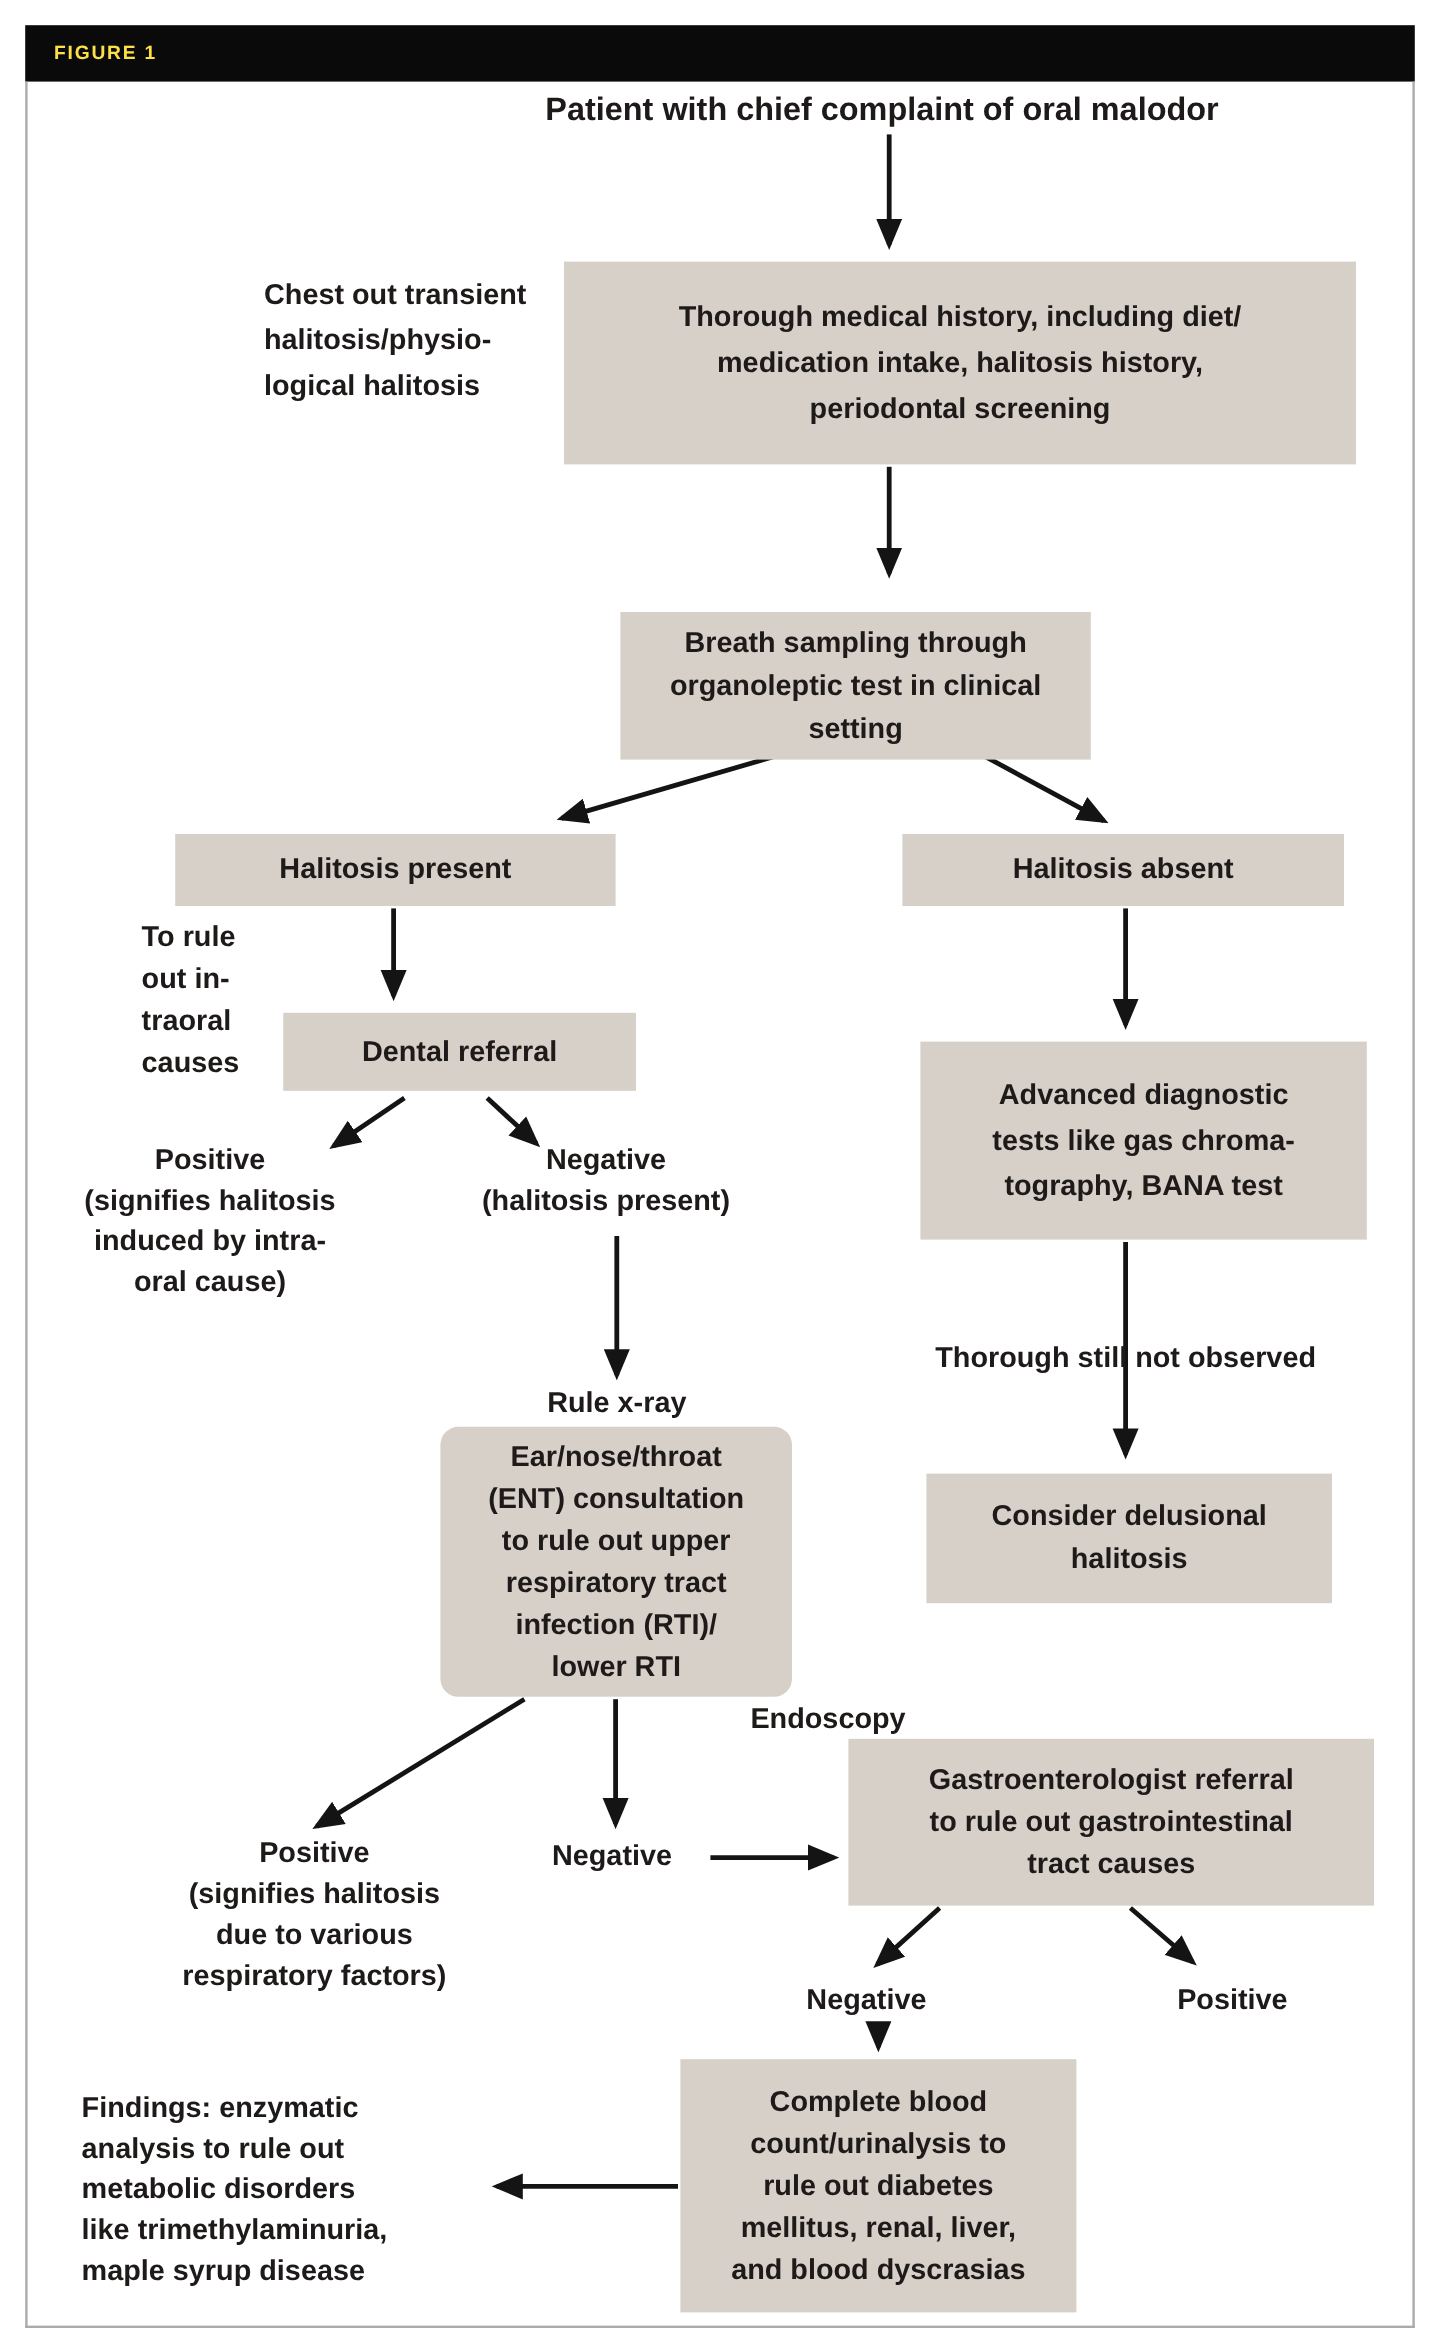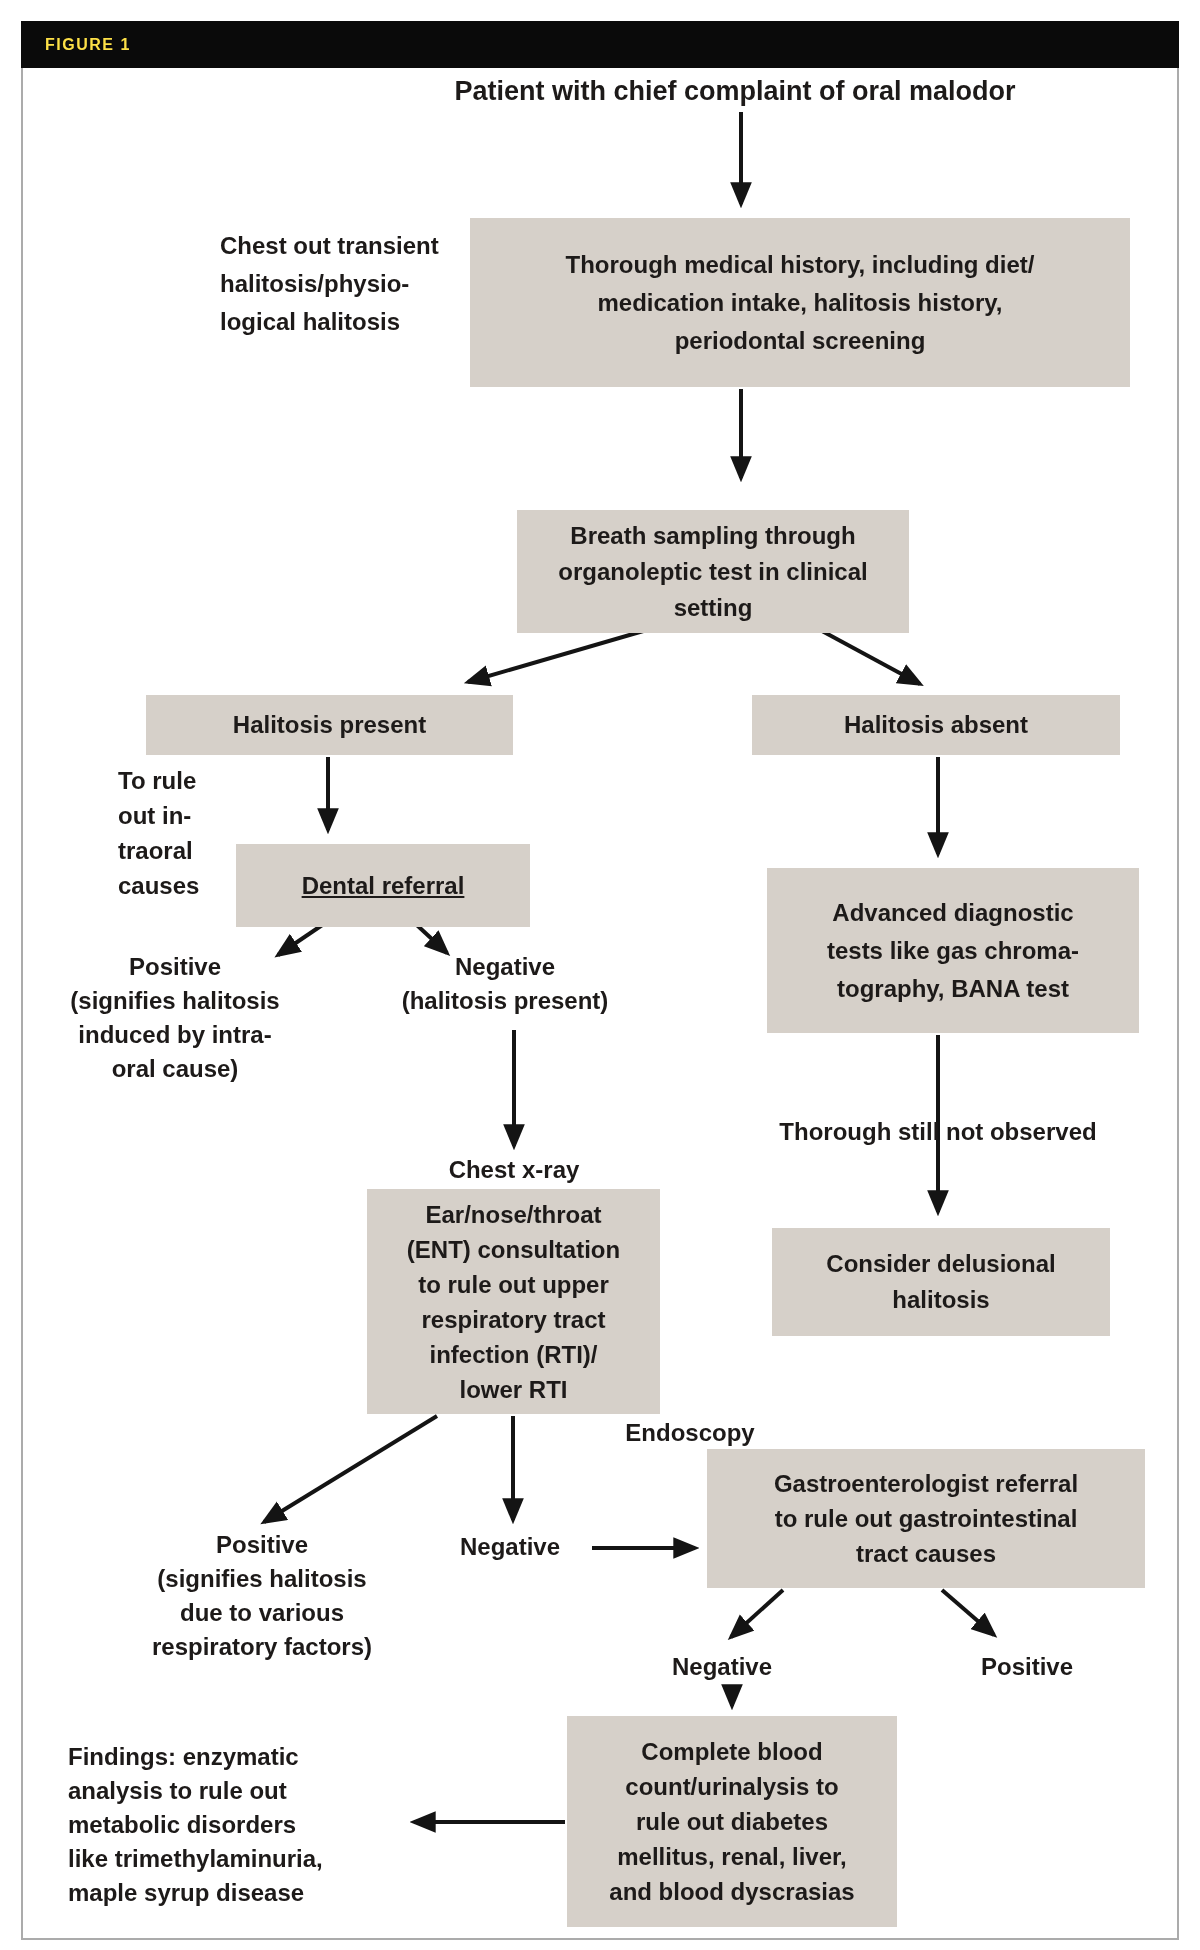--- a/index.html
+++ b/index.html
@@ -25,28 +25,28 @@
   .lbl { position:absolute; font-size:24px; line-height:34px; white-space:pre-line; }
   .lbl.center { text-align:center; display:flex; align-items:center; justify-content:center; }
   .lbl.left { text-align:left; }
   #n-title { left:420px; top:74px; width:630px; height:34px; font-size:27px; }
   #n-boxA { left:470px; top:218px; width:660px; height:169px; line-height:38px; }
   #n-ruleout { left:220px; top:227px; width:245px; height:114px; line-height:38px; }
   #n-boxB { left:517px; top:492px; width:392px; height:123px;margin-top:18px; }
   #n-boxC { left:146px; top:695px; width:367px; height:60px; }
   #n-boxD { left:752px; top:695px; width:368px; height:60px; }
   #n-intraoral { left:118px; top:763px; width:130px; height:140px; line-height:35px; }
-  #n-boxE { left:236px; top:844px; width:294px; height:83px;text-decoration:underline; }
+  #n-boxE { left:236px; top:844px; width:294px; height:65px; }
   #n-posC { left:35px; top:950px; width:280px; height:136px; }
   #n-negC { left:370px; top:950px; width:270px; height:68px; }
   #n-boxI { left:767px; top:868px; width:372px; height:165px; line-height:38px; }
   #n-notobs { left:728px; top:1114px; width:420px; height:36px; }
   #n-boxJ { left:772px; top:1228px; width:338px; height:108px; }
   #n-chestxray { left:419px; top:1154px; width:190px; height:32px; }
-  #n-boxF { left:367px; top:1189px; width:293px; height:225px; line-height:35px; }
+  #n-boxF { left:367px; top:1189px; width:293px; height:225px; line-height:35px;border-radius:15px; }
   #n-posF { left:122px; top:1528px; width:280px; height:136px; }
   #n-negF { left:430px; top:1530px; width:160px; height:34px; }
   #n-endoscopy { left:605px; top:1417px; width:170px; height:32px; }
   #n-boxG { left:707px; top:1449px; width:438px; height:139px; line-height:35px; }
   #n-negG { left:647px; top:1650px; width:150px; height:34px; }
   #n-posG { left:952px; top:1650px; width:150px; height:34px; }
   #n-boxH { left:567px; top:1716px; width:330px; height:211px; line-height:35px; }
   #n-findings { left:68px; top:1740px; width:330px; height:170px; }
   svg.arrows { position:absolute; left:0; top:0; color:var(--arrow-color,#141414); }
 </style>
@@ -115,21 +115,21 @@
   <div class="lbl center" id="n-negC">Negative
 (halitosis present)</div>
 
   <div class="box" id="n-boxI">Advanced diagnostic
 tests like gas chroma-
 tography, BANA test</div>
   <div class="lbl center" id="n-notobs">Thorough still not observed</div>
   <div class="box" id="n-boxJ">Consider delusional
 halitosis</div>
 
-  <div class="lbl center" id="n-chestxray">Chest x-ray</div>
+  <div class="lbl center" id="n-chestxray">Rule x-ray</div>
   <div class="box" id="n-boxF">Ear/nose/throat
 (ENT) consultation
 to rule out upper
 respiratory tract
 infection (RTI)/
 lower RTI</div>
   <div class="lbl center" id="n-posF">Positive
 (signifies halitosis
 due to various
 respiratory factors)</div>

